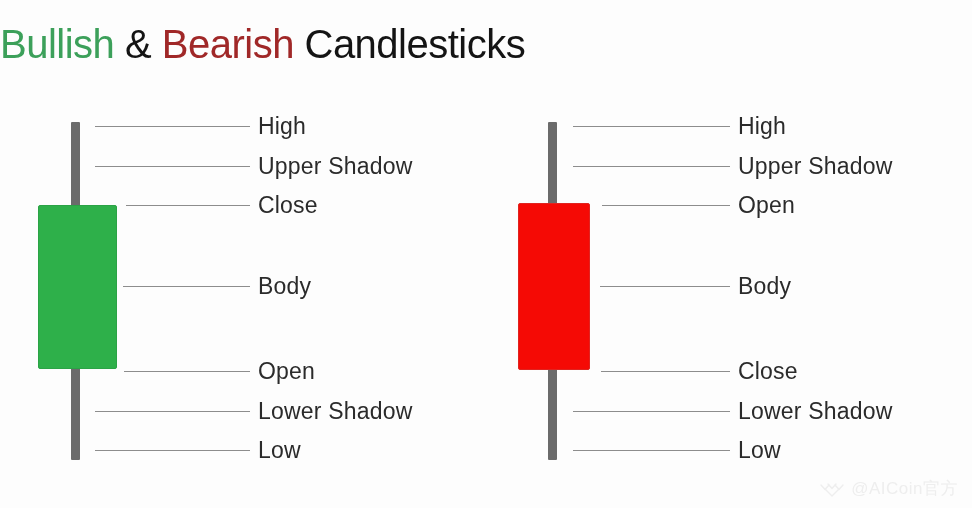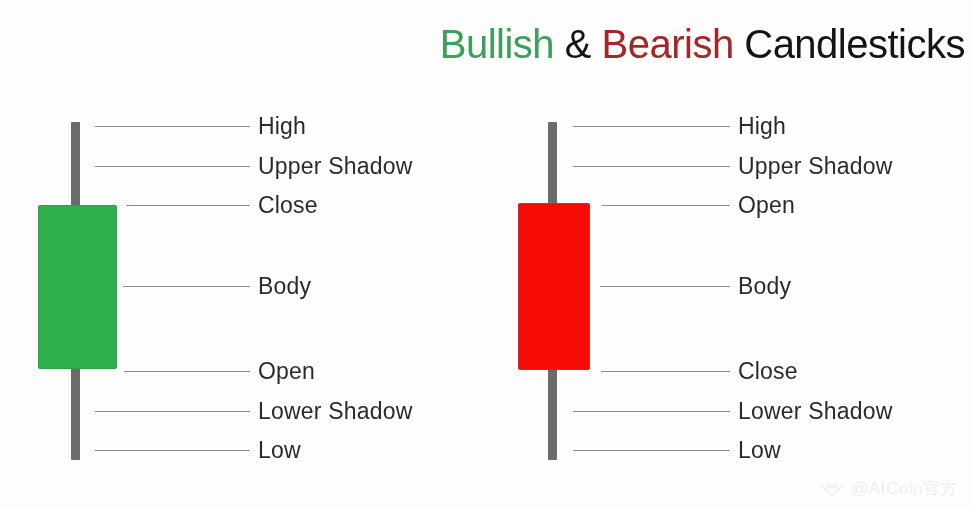--- a/index.html
+++ b/index.html
@@ -15,21 +15,21 @@
     font-family: "Liberation Sans", sans-serif;
     background: #fdfdfd;
   }
 
   
   .title {
     position: absolute;
     top: 18px;
     left: 0;
     width: 965px;
-    text-align: right;
+    text-align: left;
     font-size: 40px;
     font-weight: 400;
     letter-spacing: -0.5px;
     line-height: 52px;
     white-space: nowrap;
     color: #111111;
   }
   .title .w-bull { color: #3ca05a; }
   .title .w-amp  { color: #141414; }
   .title .w-bear { color: #a02828; }

